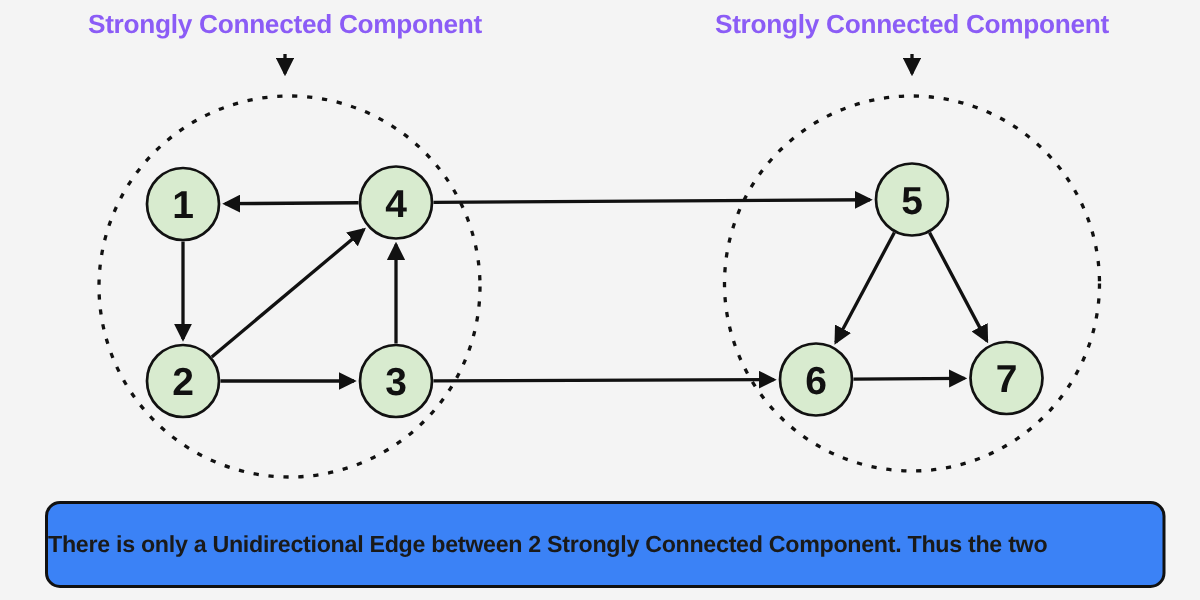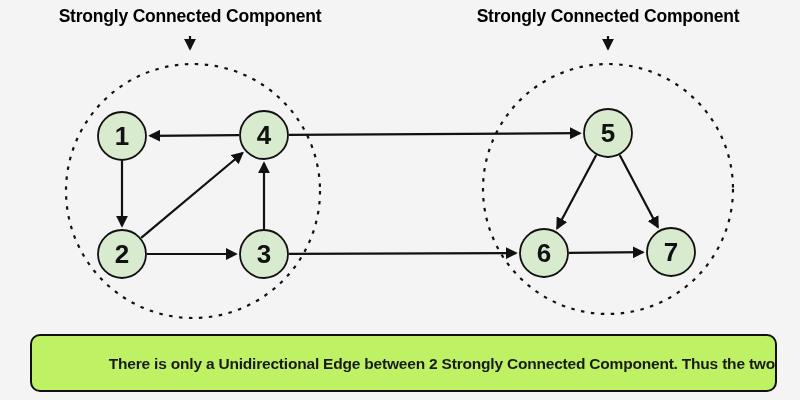--- a/index.html
+++ b/index.html
@@ -10,35 +10,35 @@
     overflow:hidden;
     font-family:"Liberation Sans","DejaVu Sans",sans-serif;
   }
   .scc-title{
     position:absolute;
     top:6px;
     transform:translateX(-50%);
     font-size:17.5px;
     font-weight:bold;
     letter-spacing:-0.2px;
-    color:#000000;
+    color:#8b5cf6;
     white-space:nowrap;
   }
   #graph-svg{position:absolute;left:0;top:0;}
   .caption-box{
     position:absolute;
     left:30px;top:334px;
     width:743px;height:54px;
-    background:#bef264;
+    background:#3b82f6;
     border:2px solid #111;
     border-radius:10px;
     display:flex;
     flex-direction:column;
     justify-content:center;
-    align-items:flex-end;
+    align-items:flex-start;
   }
   .caption-line{
     font-size:15.5px;
     font-weight:bold;
     color:#1a1a1a;
     line-height:23px;
     white-space:nowrap;
     letter-spacing:-0.2px;
   }
 </style>

